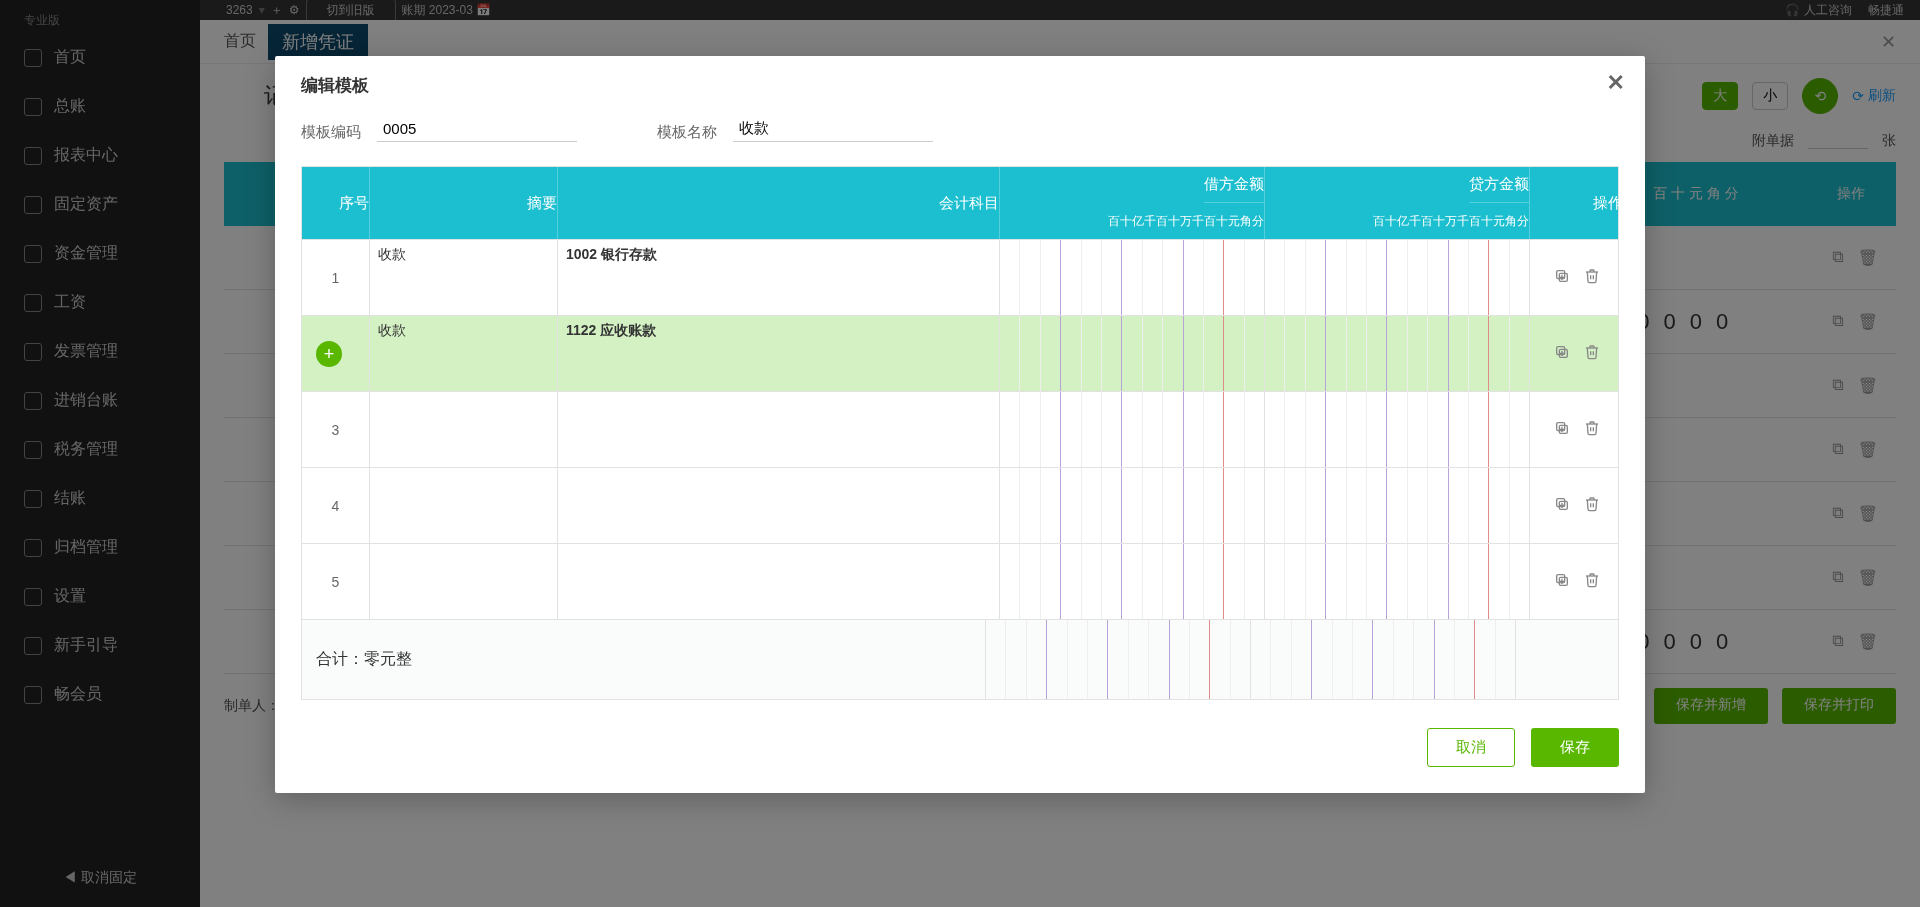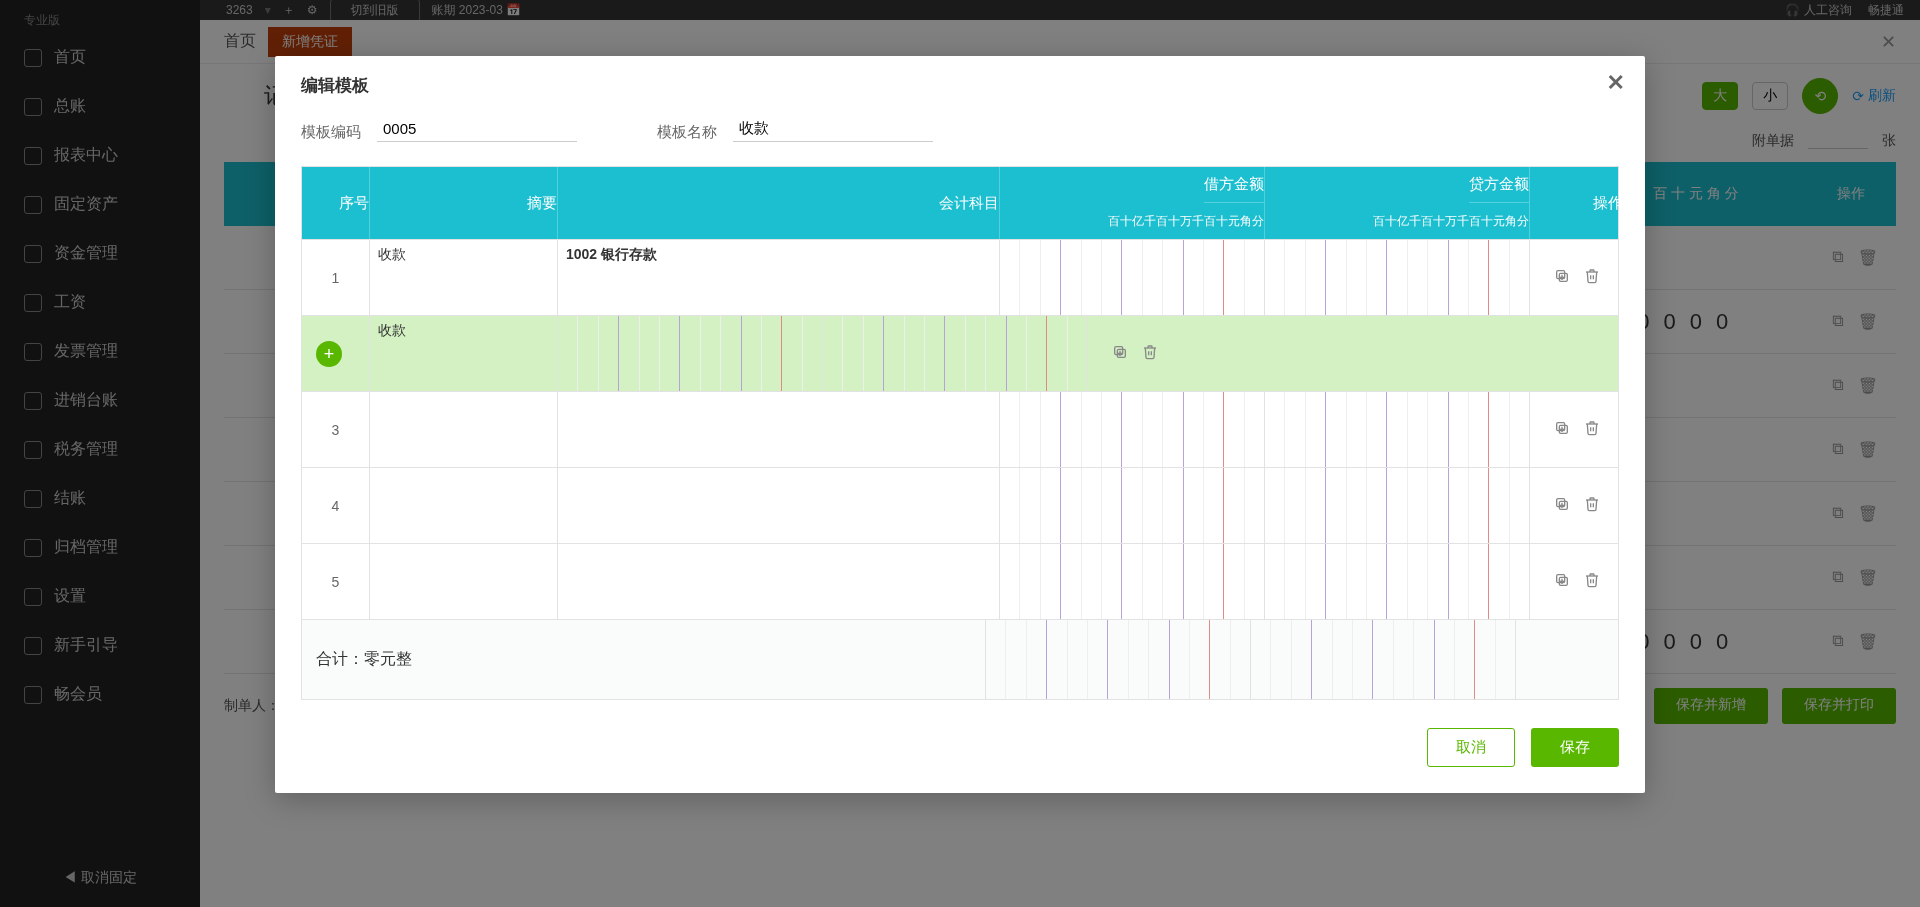--- a/index.html
+++ b/index.html
@@ -1,29 +1,29 @@
 <!DOCTYPE html>
 <html><head>
 <meta charset="utf-8">
 <style>
   * { margin: 0; padding: 0; box-sizing: border-box; font-family: "Microsoft YaHei", Arial, sans-serif; }
   body { background: #f5f5f5; width: 1920px; height: 907px; overflow: hidden; position: relative; }
 
   
   .bg-app { position: absolute; inset: 0; filter: brightness(0.5); pointer-events: none; }
-  .topbar { height: 20px; background: #333; display:flex; align-items:center; color:#ccc; font-size:12px; padding:0 16px; gap:12px;}
+  .topbar { height: 20px; background: #333; display:flex; align-items:center; color:#ccc; font-size:12px; padding:0 16px; gap:6px;}
   .topbar-right { margin-left:auto; display:flex; gap:16px; align-items:center;}
   .sidebar { position:absolute; left:0; top:0; bottom:0; width:200px; background:#222; color:#ccc; padding-top:10px;}
   .sidebar-item { display:flex; align-items:center; gap:12px; padding:14px 24px; font-size:16px;}
   .sidebar-item .sicon { width:18px; height:18px; border:1px solid #888; border-radius:3px; display:inline-block;}
   .sidebar-bottom { position:absolute; bottom:20px; left:0; right:0; text-align:center; font-size:14px; color:#ccc;}
   .main { position:absolute; left:200px; right:0; top:20px; bottom:0; background:#fff;}
   .crumbs { height:44px; display:flex; align-items:center; padding:0 24px; gap:12px; border-bottom:1px solid #eee;}
   .crumbs .home { font-size:16px; color:#555;}
-  .crumbs .tab { background:#c2410c; color:#fff; padding:6px 14px; font-size:14px;}
+  .crumbs .tab { background:#0c4a6e; color:#fff; padding:6px 14px; font-size:18px;}
   .crumbs .x { margin-left:auto; font-size:18px; color:#999;}
   .page-title-row { display:flex; align-items:center; padding:14px 24px; gap:14px;}
   .page-title-row h2 { font-size:22px; color:#333; font-weight:400;margin-left:40px;}
   .pill { padding:4px 10px; border:1px solid #ccc; border-radius:4px; font-size:14px;}
   .pill.green { background:#59b700; color:#fff; border-color:#59b700;}
   .pill.round { border-radius:50%; width:36px; height:36px; display:flex; align-items:center; justify-content:center;}
   .refresh { color:#1aa0ff; font-size:14px; display:flex; align-items:center; gap:4px;}
   .grow { flex:1;}
   .subrow { display:flex; align-items:center; padding:4px 24px 12px; gap:14px; color:#555; font-size:14px;}
   .bg-table { margin:0 24px; }
@@ -396,20 +396,21 @@
                     <path d="M10 11v6M14 11v6"></path>
                     <path d="M9 6V4a1 1 0 0 1 1-1h4a1 1 0 0 1 1 1v2"></path>
                   </svg></span>
               </div>
             </div>
             <div class="trow active">
               <div class="cell idx col-idx">
                 <div class="add-btn">+</div>
               </div>
               <div class="cell col-sum">收款</div>
+              <div class="cell col-acc"><b>1122 应收账款</b></div>
               <div class="cell col-amt" style="padding:0;">
                 <div class="amt-grid">
                   <span></span>
                   <span></span>
                   <span></span>
                   <span></span>
                   <span></span>
                   <span></span>
                   <span></span>
                   <span></span>

